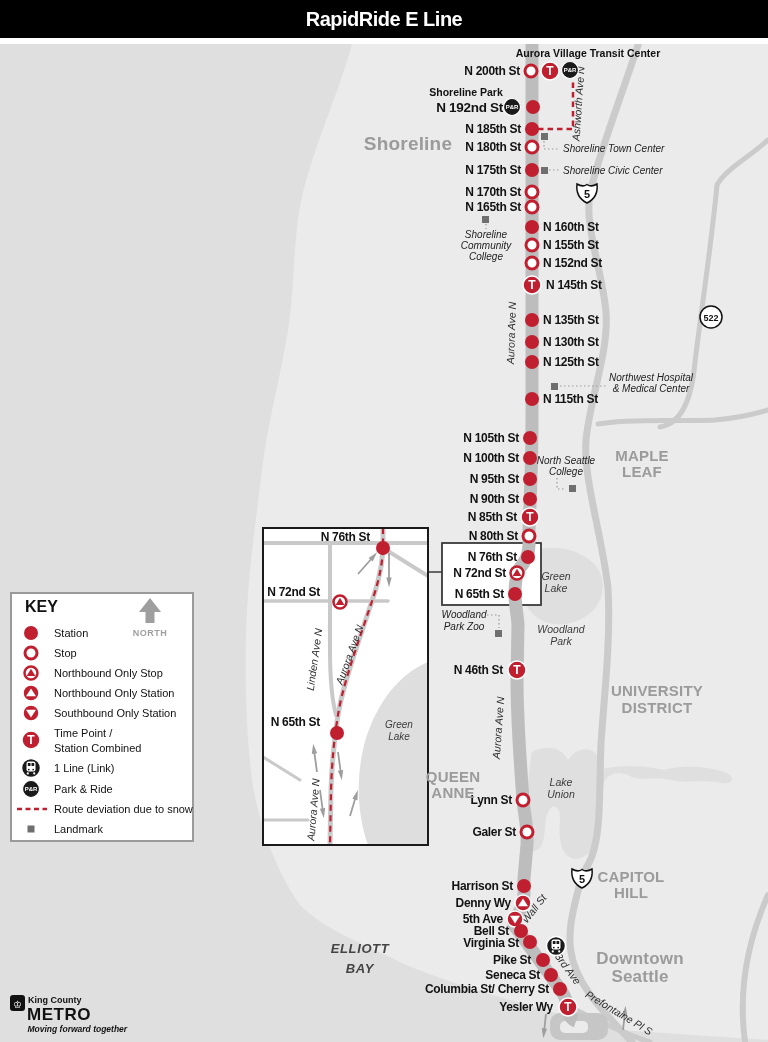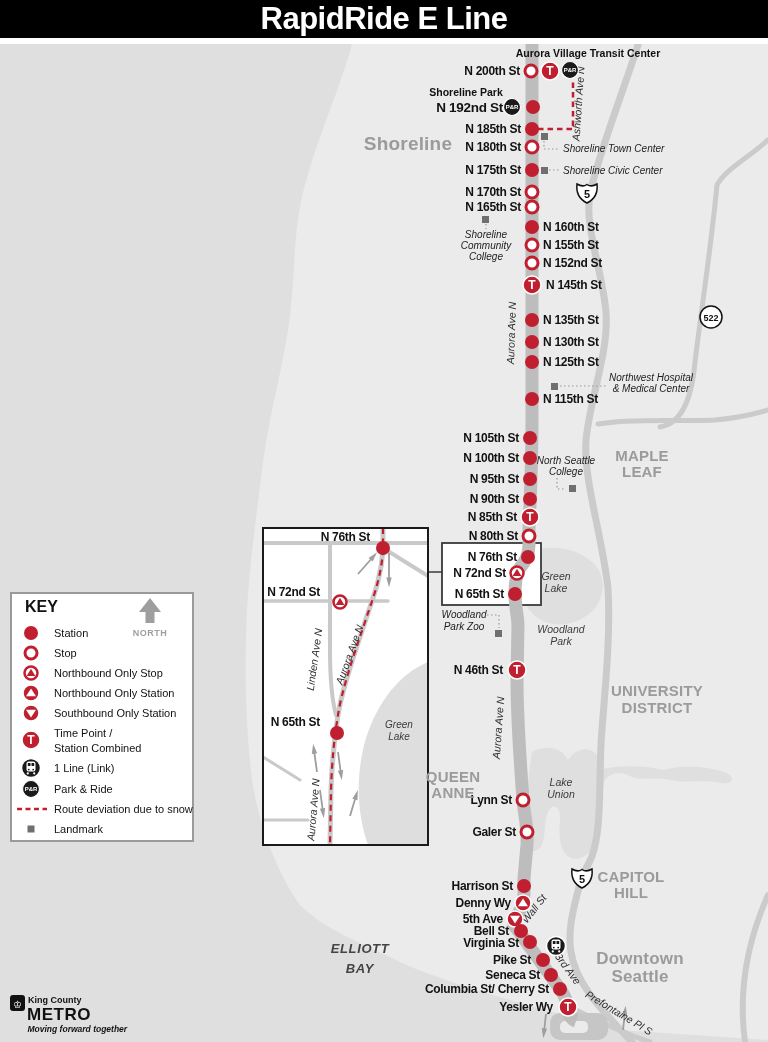--- a/index.html
+++ b/index.html
@@ -1,20 +1,20 @@
 <!DOCTYPE html>
 <html><head>
 <meta charset="utf-8">
 <style>
   html,body{margin:0;padding:0;background:#fff;}
   .page{position:relative;width:768px;height:1042px;overflow:hidden;background:#fff;
         font-family:"Liberation Sans",sans-serif;}
   .hdr{position:absolute;top:0;left:0;width:768px;height:38px;background:#000;
        display:flex;align-items:center;justify-content:center;}
-  .hdr h1{margin:0;color:#fff;font-size:31px;font-weight:700;letter-spacing:-0.5px;}
+  .hdr h1{margin:0;color:#fff;font-size:20px;font-weight:700;letter-spacing:-0.5px;}
   svg{position:absolute;top:44px;left:0;font-family:"Liberation Sans",sans-serif;}
   .stoplbl{font-weight:700;font-size:12px;fill:#121212;letter-spacing:-0.3px;}
   .stoplbl.big{font-size:13.5px;}
   .place{font-weight:700;fill:#9b9b9b;letter-spacing:0.2px;}
   .wlabel{font-style:italic;fill:#3c3c3c;}
   .elliott{font-weight:600;letter-spacing:0.6px;fill:#444;}
   .street{font-style:italic;font-size:10.5px;fill:#2e2e2e;}
   .lmk{font-style:italic;font-size:10px;fill:#222;}
   .fac{font-weight:600;font-size:10.5px;fill:#111;}
   .keytxt{font-weight:500;font-size:11px;fill:#111;}

